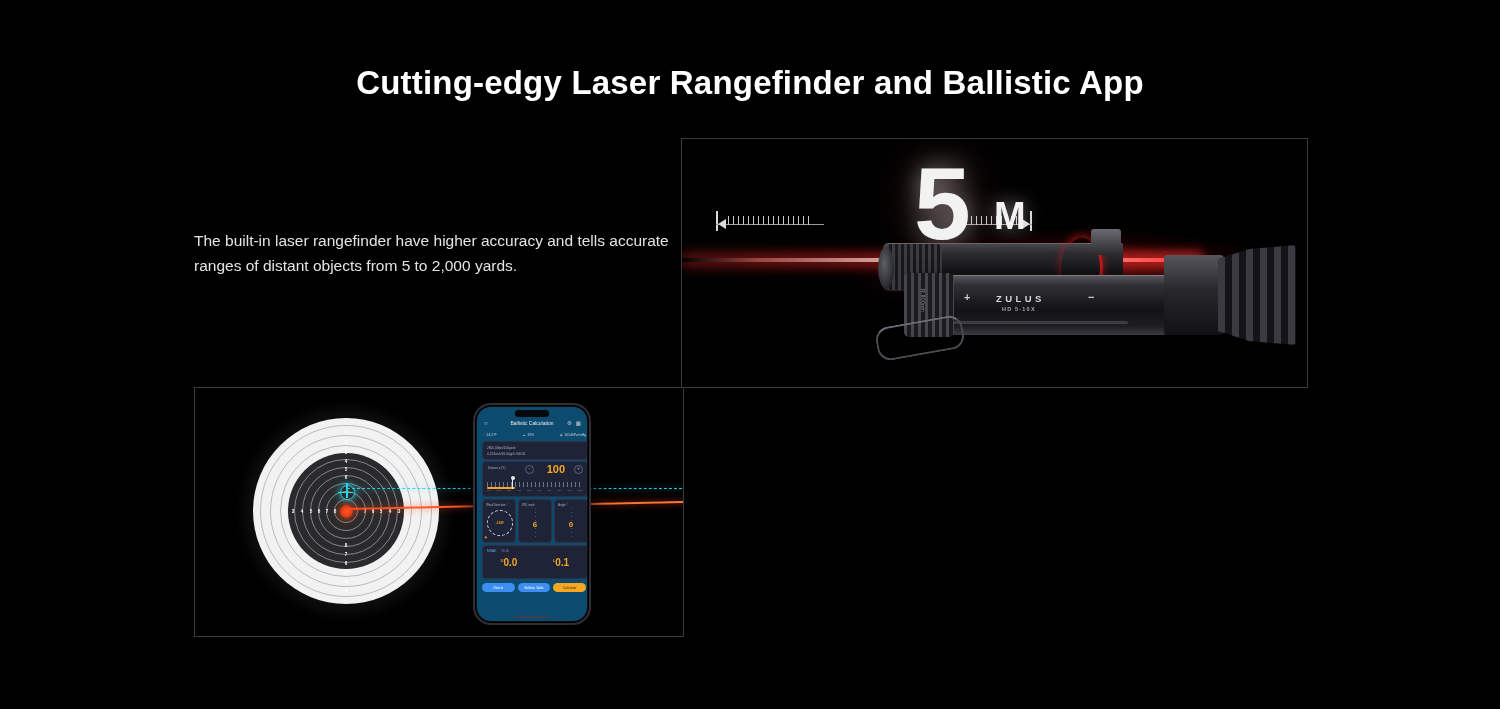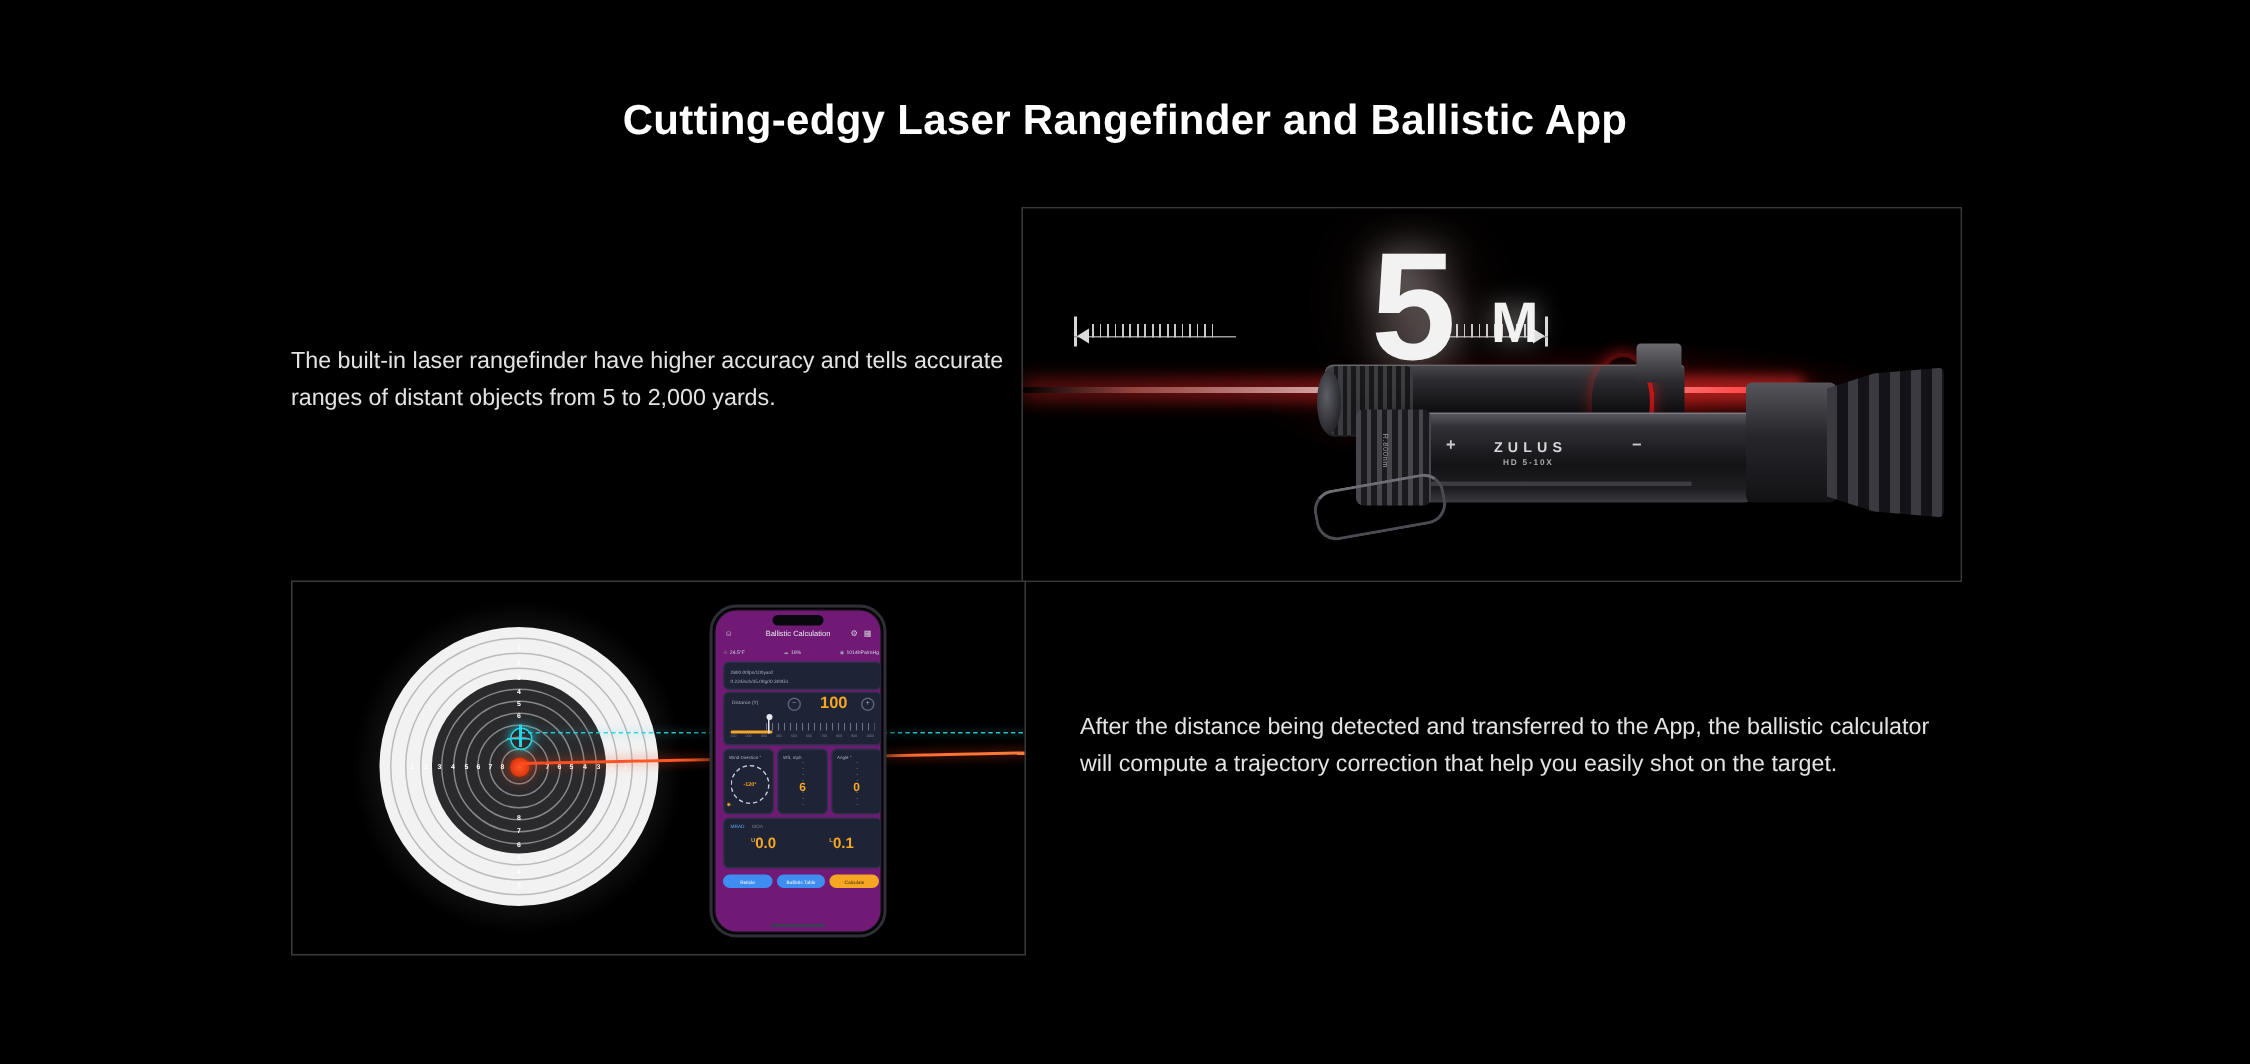--- a/index.html
+++ b/index.html
@@ -6,21 +6,21 @@
   body{
     width:1500px;height:709px;overflow:hidden;position:relative;
     font-family:"Liberation Sans","DejaVu Sans",sans-serif;
     background:#000;color:#fff;
   }
   .stage{position:absolute;inset:0;background:#000;}
 
   
   .page-title{
     position:absolute;left:0;top:64px;width:1500px;text-align:center;
-    font-size:28px;font-weight:bold;letter-spacing:.2px;color:#fff;
+    font-size:33px;font-weight:bold;letter-spacing:.2px;color:#fff;
     font-family:"Liberation Sans","DejaVu Sans",sans-serif;
   }
 
   
   .copy{
     position:absolute;color:#e3e3e3;font-size:15.5px;line-height:25px;
     font-family:"Liberation Sans","DejaVu Sans",sans-serif;
   }
   .copy-left{left:194px;top:228px;width:480px;}
   .copy-right{left:720px;top:472px;width:580px;}
@@ -171,21 +171,21 @@
     background:linear-gradient(to right,#ff4a1e,#ff7a3a);
     box-shadow:0 0 7px rgba(255,70,20,.75);transform:rotate(-1.2deg);transform-origin:left center;
   }
 
   
   .phone{
     position:absolute;left:278px;top:15px;width:114px;height:218px;border-radius:18px;
     background:#0f0f14;border:2.5px solid #2e2e36;
     box-shadow:0 0 22px rgba(0,0,0,.9),inset 0 0 0 1px #000;overflow:hidden;
   }
-  .phone-screen{position:absolute;inset:2px;border-radius:14px;background:#701a75;overflow:hidden;}
+  .phone-screen{position:absolute;inset:2px;border-radius:14px;background:#0c4a6e;overflow:hidden;}
   .notch{position:absolute;left:50%;top:3px;width:34px;height:7px;margin-left:-17px;border-radius:5px;background:#08080c;}
   .ph-title{position:absolute;left:50%;top:13px;transform:translateX(-50%);font-size:5px;color:#e8e8f0;white-space:nowrap;
     font-family:"Liberation Sans","DejaVu Sans",sans-serif;}
   .ph-ico{position:absolute;color:#c8c8d4;font-size:5.5px;}
   .ph-ico.profile{left:6px;top:13px;}
   .ph-ico.gear{right:15px;top:13px;}
   .ph-ico.grid{right:6px;top:13px;}
   .ph-stats{position:absolute;left:5px;top:26px;width:104px;display:flex;justify-content:space-between;}
   .stat{display:flex;align-items:center;gap:1.5px;font-size:3.4px;color:#9aa0b5;
     font-family:"Liberation Sans","DejaVu Sans",sans-serif;}
@@ -243,21 +243,20 @@
 </style>
 </head>
 <body>
 
 <div class="stage">
 
   <div class="page-title">Cutting-edgy Laser Rangefinder and Ballistic App</div>
 
   <div class="copy copy-left">The built-in laser rangefinder have higher accuracy and tells accurate ranges of distant objects from 5 to 2,000 yards.</div>
 
-  <div class="copy copy-right">After the distance being detected and transferred to the App, the ballistic calculator will compute a trajectory correction that help you easily shot on the target.</div>
 
   <div class="panel panel-top">
     <div class="scene">
       <div class="glow-red"></div>
 
       <div class="meas left">
         <div class="cap"></div>
         <div class="rule"></div>
         <div class="ticks"></div>
         <div class="arw"></div>

